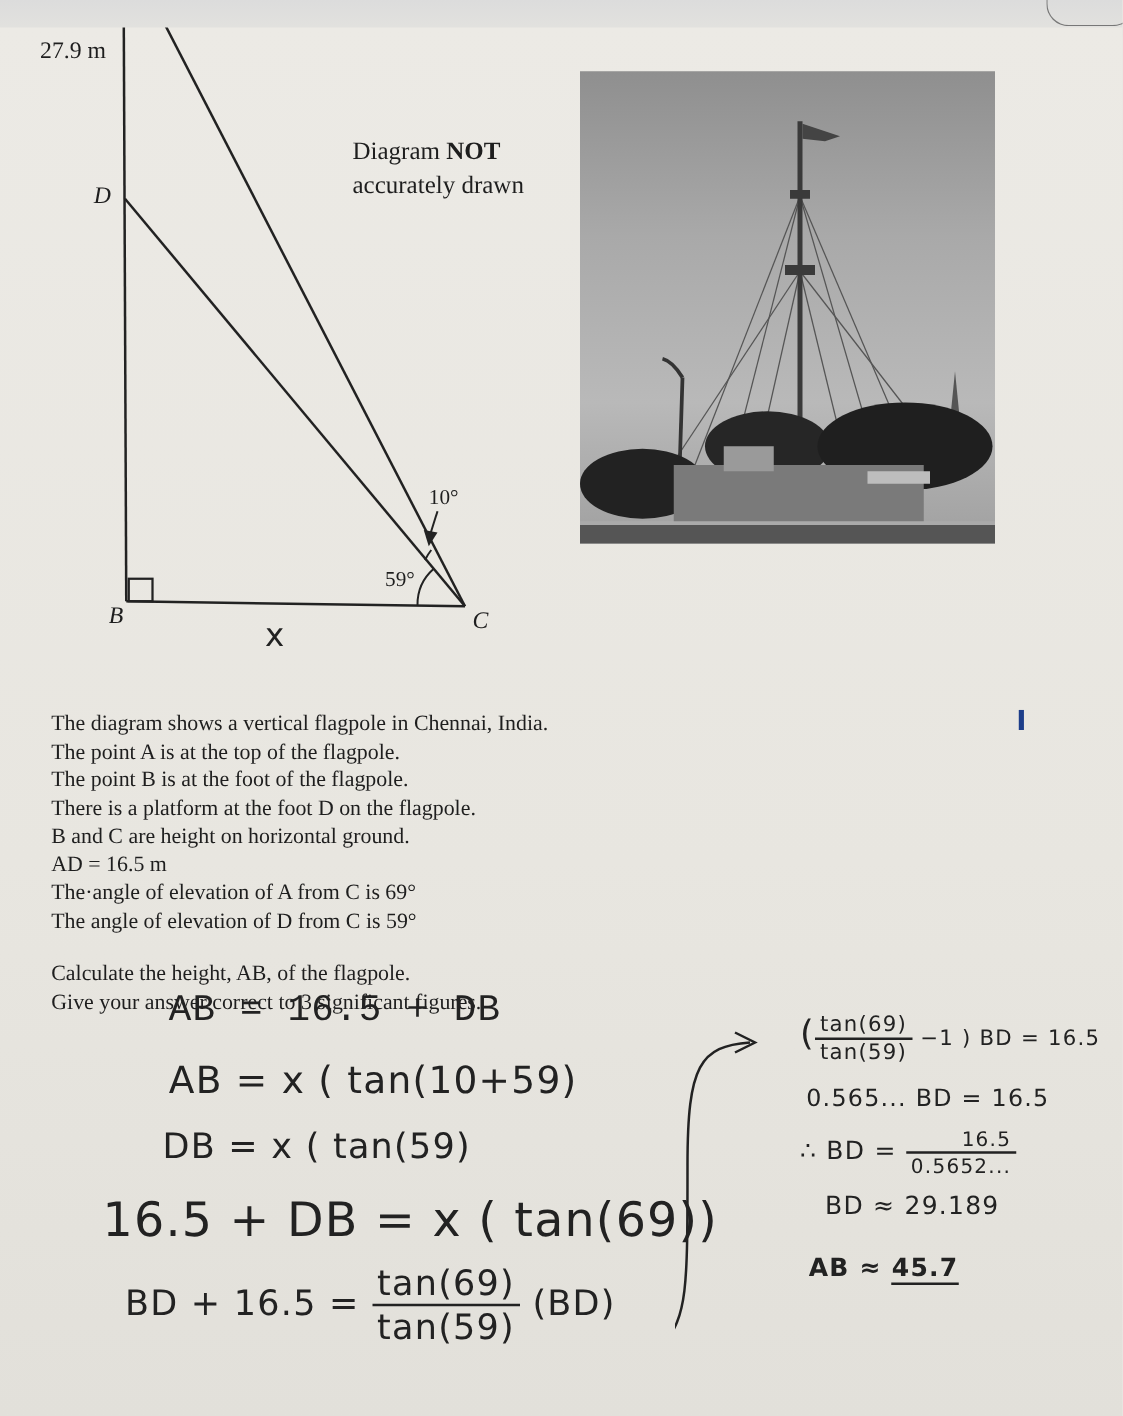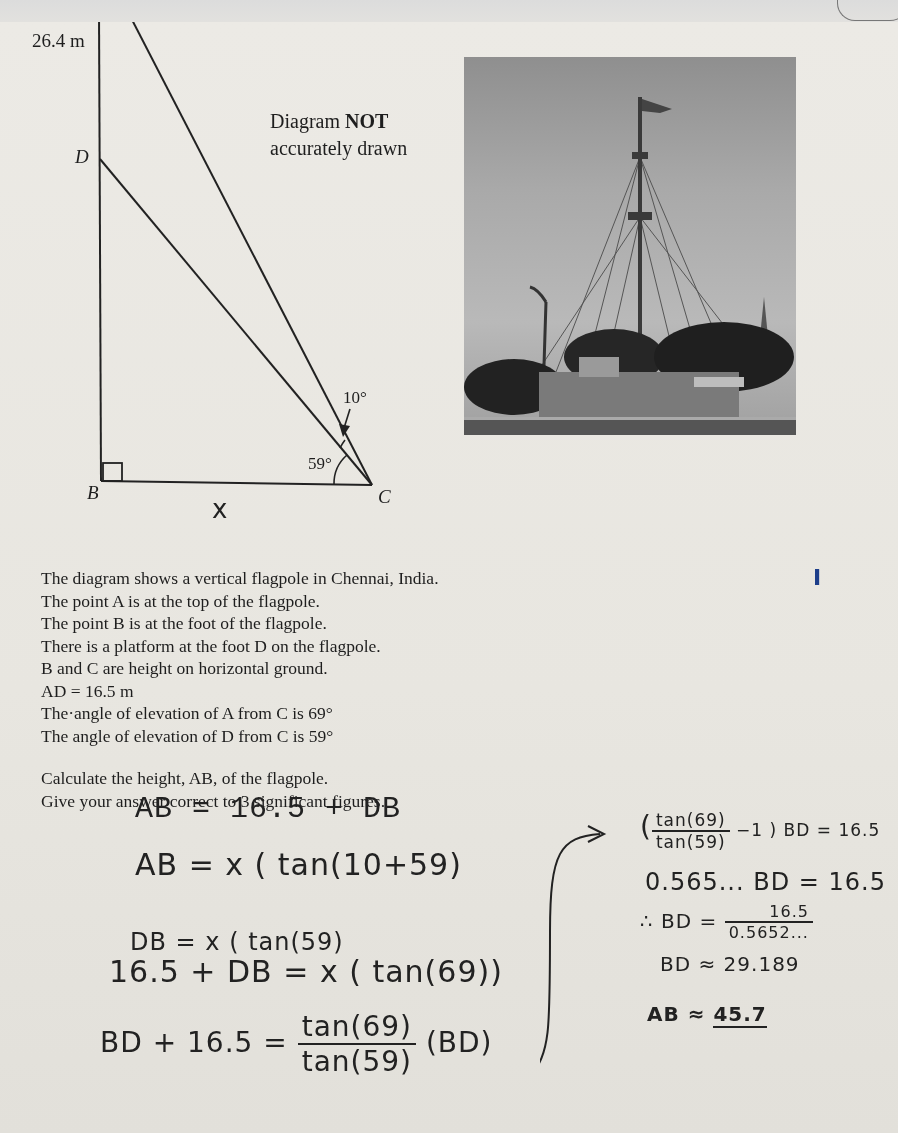--- a/index.html
+++ b/index.html
@@ -17,21 +17,21 @@
     position: absolute; right: -10px; top: -20px; width: 70px; height: 40px;
     border: 1.5px solid #777; border-radius: 18px; border-top: none; border-right: none;
   }
   .paper {
     position: absolute; left: 0; top: 22px; width: 898px; height: 1111px;
     background: linear-gradient(180deg, #eceae5 0%, #e8e6e0 60%, #e2e0da 100%);
   }
   svg.diagram { position: absolute; left: 0; top: 0; }
   .lbl { position: absolute; font-size: 19px; }
   .it { font-style: italic; }
-  .note { position: absolute; left: 270px; top: 86px; font-size: 20px; line-height: 27px; }
+  .note { position: absolute; left: 282px; top: 86px; font-size: 20px; line-height: 27px; }
   .note b { font-weight: bold; }
   .photo {
     position: absolute; left: 464px; top: 35px; width: 332px; height: 378px;
     background: linear-gradient(180deg, #8f8f8f 0%, #a9a9a9 35%, #b9b9b9 70%, #a0a0a0 100%);
     overflow: hidden;
   }
   .question {
     position: absolute; left: 41px; top: 545px; font-size: 17.5px; line-height: 22.5px;
   }
   .question p { margin: 0; }
@@ -70,21 +70,21 @@
     <rect x="103" y="441" width="19" height="18" fill="none" stroke="#222" stroke-width="1.8"></rect>
 
     <path d="M 334 462 A 38 38 0 0 1 347 433" fill="none" stroke="#222" stroke-width="1.6"></path>
 
     <path d="M 340 426 A 46 46 0 0 1 345 418" fill="none" stroke="#222" stroke-width="1.6"></path>
 
     <line x1="350" y1="387" x2="344" y2="406" stroke="#222" stroke-width="1.6"></line>
     <polygon points="339,402 350,404 343,415" fill="#222"></polygon>
   </svg>
 
-  <div class="lbl" style="left:32px; top:8px;">26.4 m</div>
+  <div class="lbl" style="left:32px; top:8px;">27.9 m</div>
   <div class="lbl it" style="left:75px; top:124px;">D</div>
   <div class="lbl it" style="left:87px; top:460px;">B</div>
   <div class="lbl it" style="left:378px; top:464px;">C</div>
   <div class="lbl" style="left:343px; top:366px; font-size:17px;">10°</div>
   <div class="lbl" style="left:308px; top:432px; font-size:17px;">59°</div>
   <div class="hw" style="left:212px; top:472px; font-size:26px;">x</div>
 
   <div class="note">
     <span>Diagram </span><b>NOT</b><br>
     <span>accurately drawn</span>
@@ -141,22 +141,22 @@
     <div class="gap"></div>
     <p>Calculate the height, AB, of the flagpole.</p>
     <p>Give your answer correct to 3 significant figures.</p>
   </div>
 
   <div class="cursor-ibeam">I</div>
 
 
   <div class="hw" style="left:135px; top:770px; font-size:30px;font-family:Liberation Mono, monospace;">AB = 16.5 + DB</div>
   <div class="hw" style="left:135px; top:825px; font-size:30px;">AB = x ( tan(10+59)</div>
-  <div class="hw" style="left:130px; top:878px; font-size:24px;margin-top:28px;">DB = x ( tan(59)</div>
-  <div class="hw" style="left:109px; top:932px; font-size:30px;">16.5 + DB = x ( tan(69))</div>
+  <div class="hw" style="left:130px; top:878px; font-size:28px;">DB = x ( tan(59)</div>
+  <div class="hw" style="left:82px; top:932px; font-size:38px;">16.5 + DB = x ( tan(69))</div>
 
   <div class="hw" style="left:100px; top:988px; font-size:28px;">
     <span>BD + 16.5 =</span>
     <span class="frac">
       <span class="num">tan(69)</span>
       <span class="den">tan(59)</span>
     </span>
     <span>(BD)</span>
   </div>
 
@@ -165,21 +165,21 @@
     <path d="M 48 14 L 64 22 L 48 30" fill="none" stroke="#222" stroke-width="2"></path>
   </svg>
 
   <div class="hw" style="left:640px; top:788px; font-size:17px;">
     <span style="font-size:28px;">(</span><span class="frac">
       <span class="num">tan(69)</span>
       <span class="den">tan(59)</span>
     </span>
     <span>−1 ) BD = 16.5</span>
   </div>
-  <div class="hw" style="left:645px; top:846px; font-size:24px;">0.565... BD = 16.5</div>
+  <div class="hw" style="left:645px; top:846px; font-size:19px;">0.565... BD = 16.5</div>
   <div class="hw" style="left:640px; top:880px; font-size:20px;">
     <span>∴ BD =</span>
     <span class="frac" style="font-size:16px;">
       <span class="num">16.5</span>
       <span class="den">0.5652...</span>
     </span>
   </div>
   <div class="hw" style="left:660px; top:930px; font-size:20px;">BD ≈ 29.189</div>
   <div class="hw" style="left:647px; top:980px; font-size:20px;font-weight:bold;">
     <span>AB ≈ </span><span class="uline">45.7</span>

